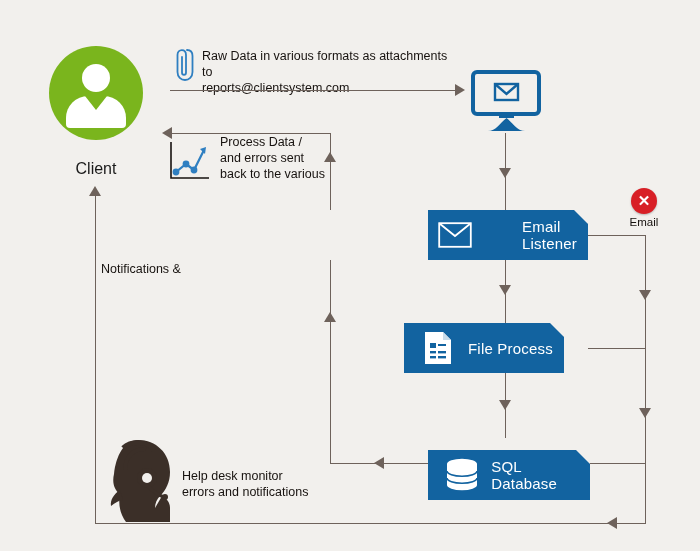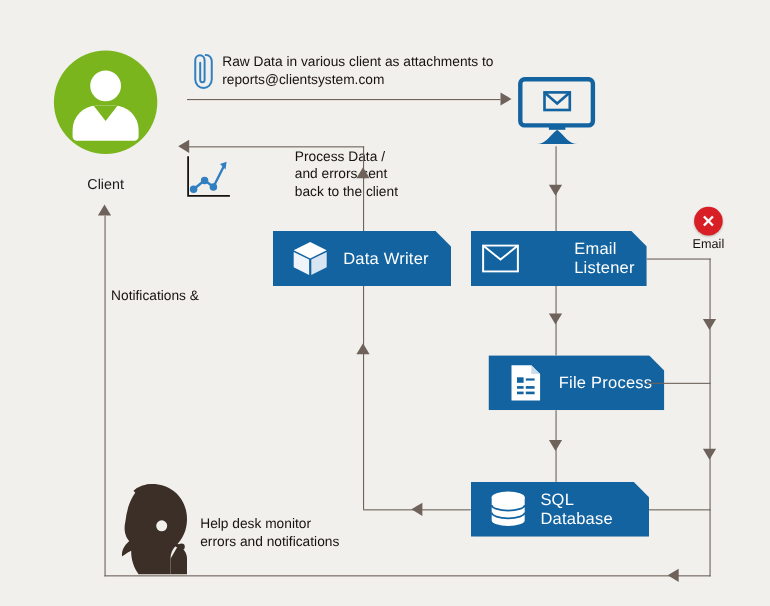--- a/index.html
+++ b/index.html
@@ -23,21 +23,21 @@
     width:60px;height:32px;background:#ffffff;
     border-radius:22px 22px 4px 4px;
   }
   #client-avatar .notch{
     position:absolute;left:50%;top:50px;transform:translateX(-50%);
     width:0;height:0;border-left:11px solid transparent;
     border-right:11px solid transparent;border-top:14px solid #7ab51d;
   }
   #client-label{
     left:49px;top:160px;width:94px;text-align:center;
-    font-size:13px;color:#1a1a1a;
+    font-size:16px;color:#1a1a1a;
   }
   
   .note{font-size:12.5px;color:#17120f;line-height:1.28;}
   
   .ln-h{position:absolute;height:0;border-top:1.6px solid #6e625b;}
   .ln-v{position:absolute;width:0;border-left:1.6px solid #6e625b;}
   .arw{position:absolute;width:0;height:0;}
   .arw-r{border-top:6px solid transparent;border-bottom:6px solid transparent;border-left:10px solid #6e625b;}
   .arw-l{border-top:6px solid transparent;border-bottom:6px solid transparent;border-right:10px solid #6e625b;}
   .arw-d{border-left:6px solid transparent;border-right:6px solid transparent;border-top:10px solid #6e625b;}
@@ -79,21 +79,21 @@
   </div>
   <div class="abs" id="client-label">Client</div>
 
   <div class="abs" id="clip-icon">
     <svg width="24" height="38" viewBox="0 0 24 38">
       <path d="M15 5 C18.5 5 20.5 7.5 20.5 11 L20.5 27 C20.5 32 17 35 13 35 C9 35 5.5 32 5.5 27 L5.5 10 C5.5 7 7.5 5.2 9.8 5.2 C12.1 5.2 14 7 14 10 L14 27.5 C14 29 13 29.8 12 29.8 C11 29.8 10 29 10 27.5 L10 12" fill="none" stroke="#2f7fc1" stroke-width="1.8" stroke-linecap="round"></path>
     </svg>
   </div>
 
   <div class="abs note" style="left:202px;top:48px;width:250px;">
-    <div>Raw Data in various client as attachments to</div>
+    <div>Raw Data in various formats as attachments to</div>
     <div>reports@clientsystem.com</div>
   </div>
 
   <div class="ln-h" style="left:170px;top:90px;width:285px;"></div>
   <div class="arw arw-r" style="left:455px;top:84px;"></div>
 
   <div class="abs" id="monitor">
     <svg width="72" height="62" viewBox="0 0 72 62">
       <rect x="3" y="2" width="66" height="42" rx="4" fill="none" stroke="#1263a0" stroke-width="4"></rect>
       <rect x="25" y="14" width="23" height="16" fill="none" stroke="#1263a0" stroke-width="2.4"></rect>
@@ -109,86 +109,76 @@
   <div class="abs" id="chart-icon">
     <svg width="48" height="46" viewBox="0 0 48 46">
       <path d="M4 2 L4 38 L42 38" fill="none" stroke="#17120f" stroke-width="1.6"></path>
       <path d="M9 32 L19 24 L27 30 L37 10" fill="none" stroke="#2f7fc1" stroke-width="2.2"></path>
       <path d="M33 9 L39 7 L38 14 Z" fill="#2f7fc1"></path>
       <circle cx="9" cy="32" r="3.4" fill="#2f7fc1"></circle>
       <circle cx="19" cy="24" r="3.4" fill="#2f7fc1"></circle>
       <circle cx="27" cy="30" r="3.4" fill="#2f7fc1"></circle>
     </svg>
   </div>
-  <div class="abs note" style="left:220px;top:134px;width:110px;margin-left:48px;">
+  <div class="abs note" style="left:220px;top:134px;width:110px;">
     <div>Process Data /</div>
     <div>and errors sent</div>
-    <div>back to the client</div>
+    <div>back to the various</div>
   </div>
 
   <div class="ln-v" style="left:330px;top:133px;height:77px;"></div>
   <div class="arw arw-u" style="left:324px;top:152px;"></div>
   <div class="ln-h" style="left:168px;top:133px;width:163px;"></div>
   <div class="arw arw-l" style="left:162px;top:127px;"></div>
 
   <div class="ln-v" style="left:95px;top:196px;height:328px;"></div>
   <div class="arw arw-u" style="left:89px;top:186px;"></div>
   <div class="abs note" style="left:101px;top:261px;width:110px;">
     <div>Notifications &amp;</div>
   </div>
 
-  <div class="pbox" style="left:248px;top:210px;width:162px;">
-    <span class="ico">
-      <svg width="36" height="36" viewBox="0 0 36 36">
-        <path d="M18 3 L33 10.5 L18 18 L3 10.5 Z" fill="#ffffff"></path>
-        <path d="M3 12 L17 19 L17 33 L3 26 Z" fill="#eef4f9"></path>
-        <path d="M19 19 L33 12 L33 26 L19 33 Z" fill="#d7e6f2"></path>
-      </svg>
-    </span>
-    <span class="lbl">Data Writer</span>
-  </div>
 
   <div class="ln-v" style="left:330px;top:260px;height:203px;"></div>
   <div class="arw arw-u" style="left:324px;top:312px;"></div>
   <div class="ln-h" style="left:330px;top:463px;width:98px;"></div>
   <div class="arw arw-l" style="left:374px;top:457px;"></div>
 
   <div class="pbox" style="left:428px;top:210px;width:160px;gap:44px;">
     <span class="ico">
       <svg width="34" height="26" viewBox="0 0 34 26">
         <rect x="1.2" y="1.2" width="31.6" height="23.6" fill="none" stroke="#ffffff" stroke-width="1.8"></rect>
         <path d="M1.2 1.2 L17 14 L32.8 1.2" fill="none" stroke="#ffffff" stroke-width="1.8"></path>
       </svg>
     </span>
     <span class="lbl">Email Listener</span>
   </div>
 
   <div class="ln-v" style="left:505px;top:260px;height:63px;"></div>
   <div class="arw arw-d" style="left:499px;top:285px;"></div>
 
-  <div class="pbox" style="left:444px;top:323px;width:160px;text-align:center;">
+  <div class="pbox" style="left:404px;top:323px;width:160px;text-align:center;">
     <span class="ico">
       <svg width="32" height="36" viewBox="0 0 32 36">
         <path d="M3 2 L21 2 L29 10 L29 34 L3 34 Z" fill="#ffffff"></path>
         <path d="M21 2 L21 10 L29 10" fill="#c9dcea"></path>
         <rect x="8" y="13" width="6" height="5" fill="#1263a0"></rect>
         <rect x="16" y="14" width="8" height="2" fill="#1263a0"></rect>
         <rect x="8" y="21" width="6" height="2.4" fill="#1263a0"></rect>
         <rect x="16" y="21" width="8" height="2.4" fill="#1263a0"></rect>
         <rect x="8" y="26" width="6" height="2.4" fill="#1263a0"></rect>
         <rect x="16" y="26" width="8" height="2.4" fill="#1263a0"></rect>
       </svg>
     </span>
     <span class="lbl">File Process</span>
   </div>
 
   <div class="ln-v" style="left:505px;top:373px;height:65px;"></div>
   <div class="arw arw-d" style="left:499px;top:400px;"></div>
 
-  <div class="pbox" style="left:428px;top:438px;width:162px;">
+  <div class="pbox" style="left:428px;top:450px;width:162px;">
     <span class="ico">
       <svg width="36" height="34" viewBox="0 0 36 34">
         <ellipse cx="18" cy="6" rx="15" ry="5.2" fill="#ffffff"></ellipse>
         <path d="M3 6 L3 13 A15 5.2 0 0 0 33 13 L33 6" fill="#ffffff"></path>
         <path d="M3 13 L3 20 A15 5.2 0 0 0 33 20 L33 13" fill="#ffffff"></path>
         <path d="M3 20 L3 27 A15 5.2 0 0 0 33 27 L33 20" fill="#ffffff"></path>
         <path d="M3 13 A15 5.2 0 0 0 33 13" fill="none" stroke="#1263a0" stroke-width="1.6"></path>
         <path d="M3 20 A15 5.2 0 0 0 33 20" fill="none" stroke="#1263a0" stroke-width="1.6"></path>
       </svg>
     </span>

